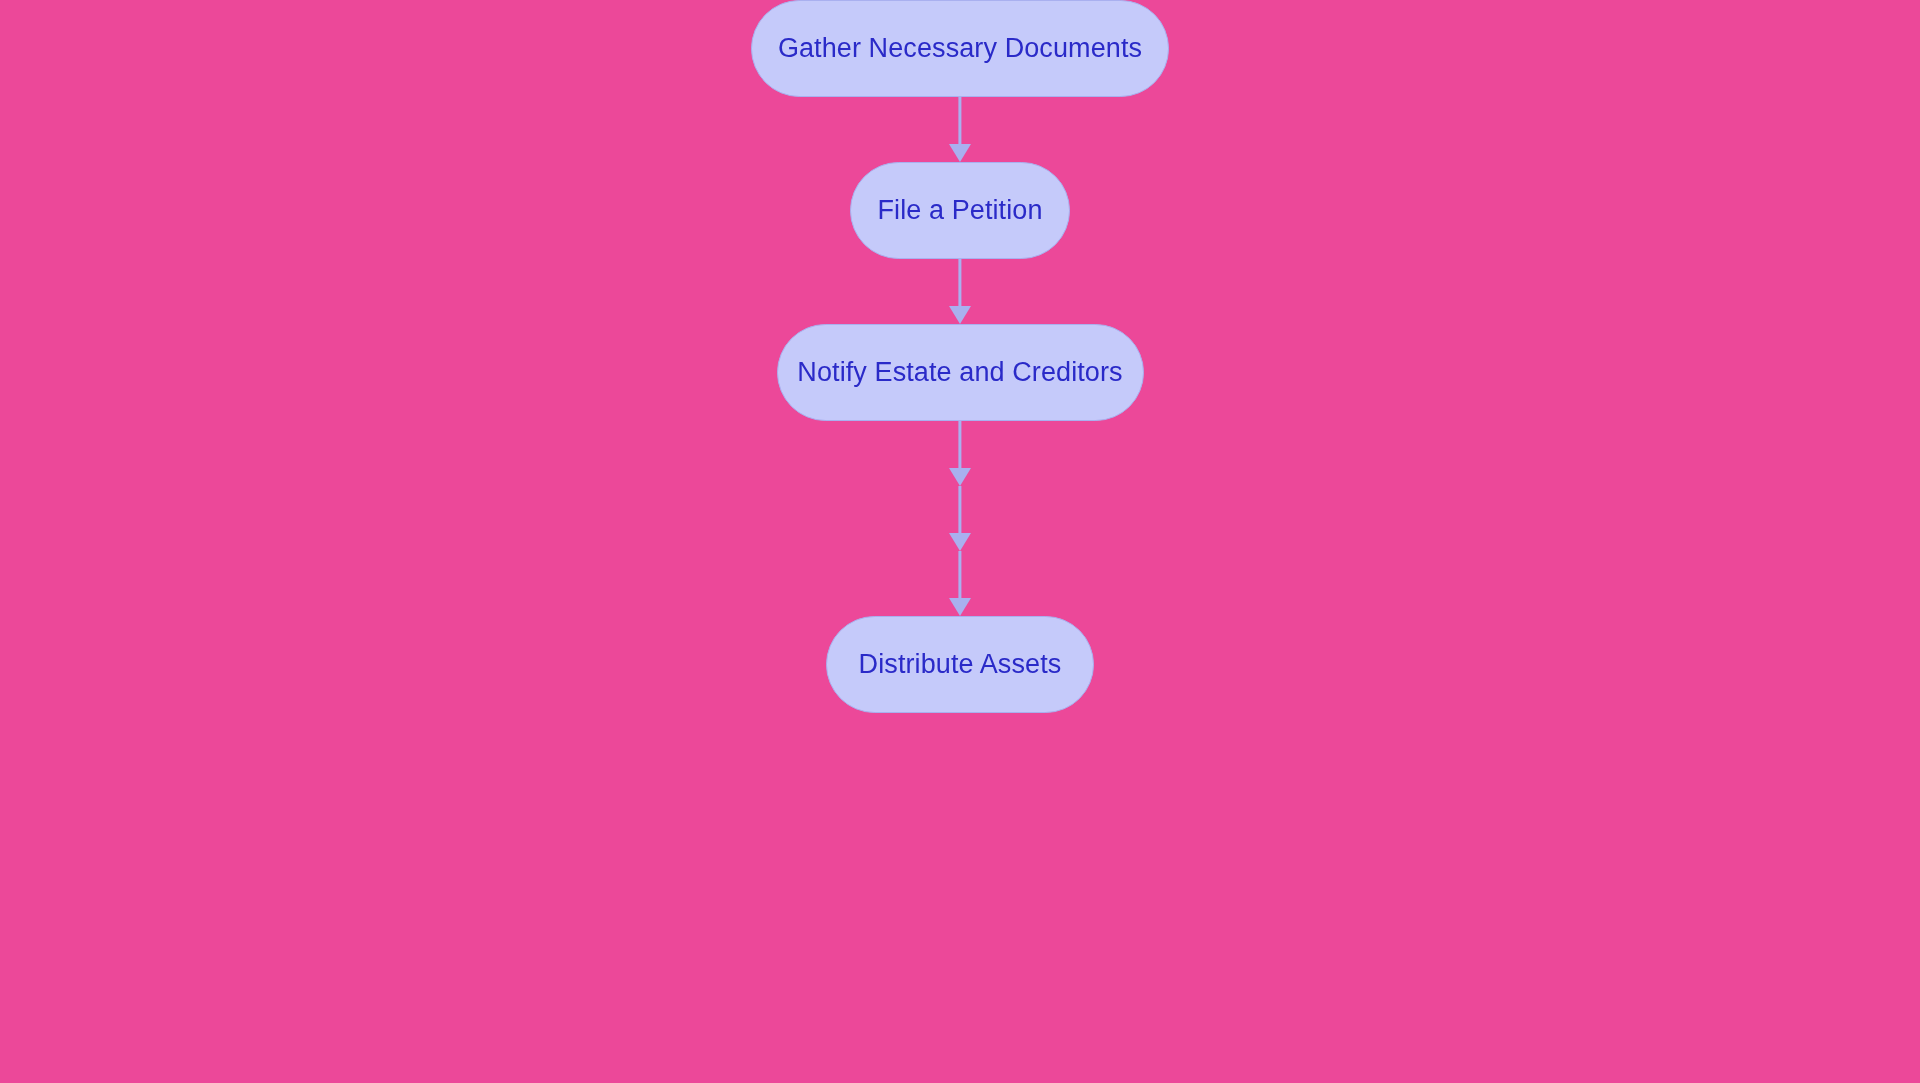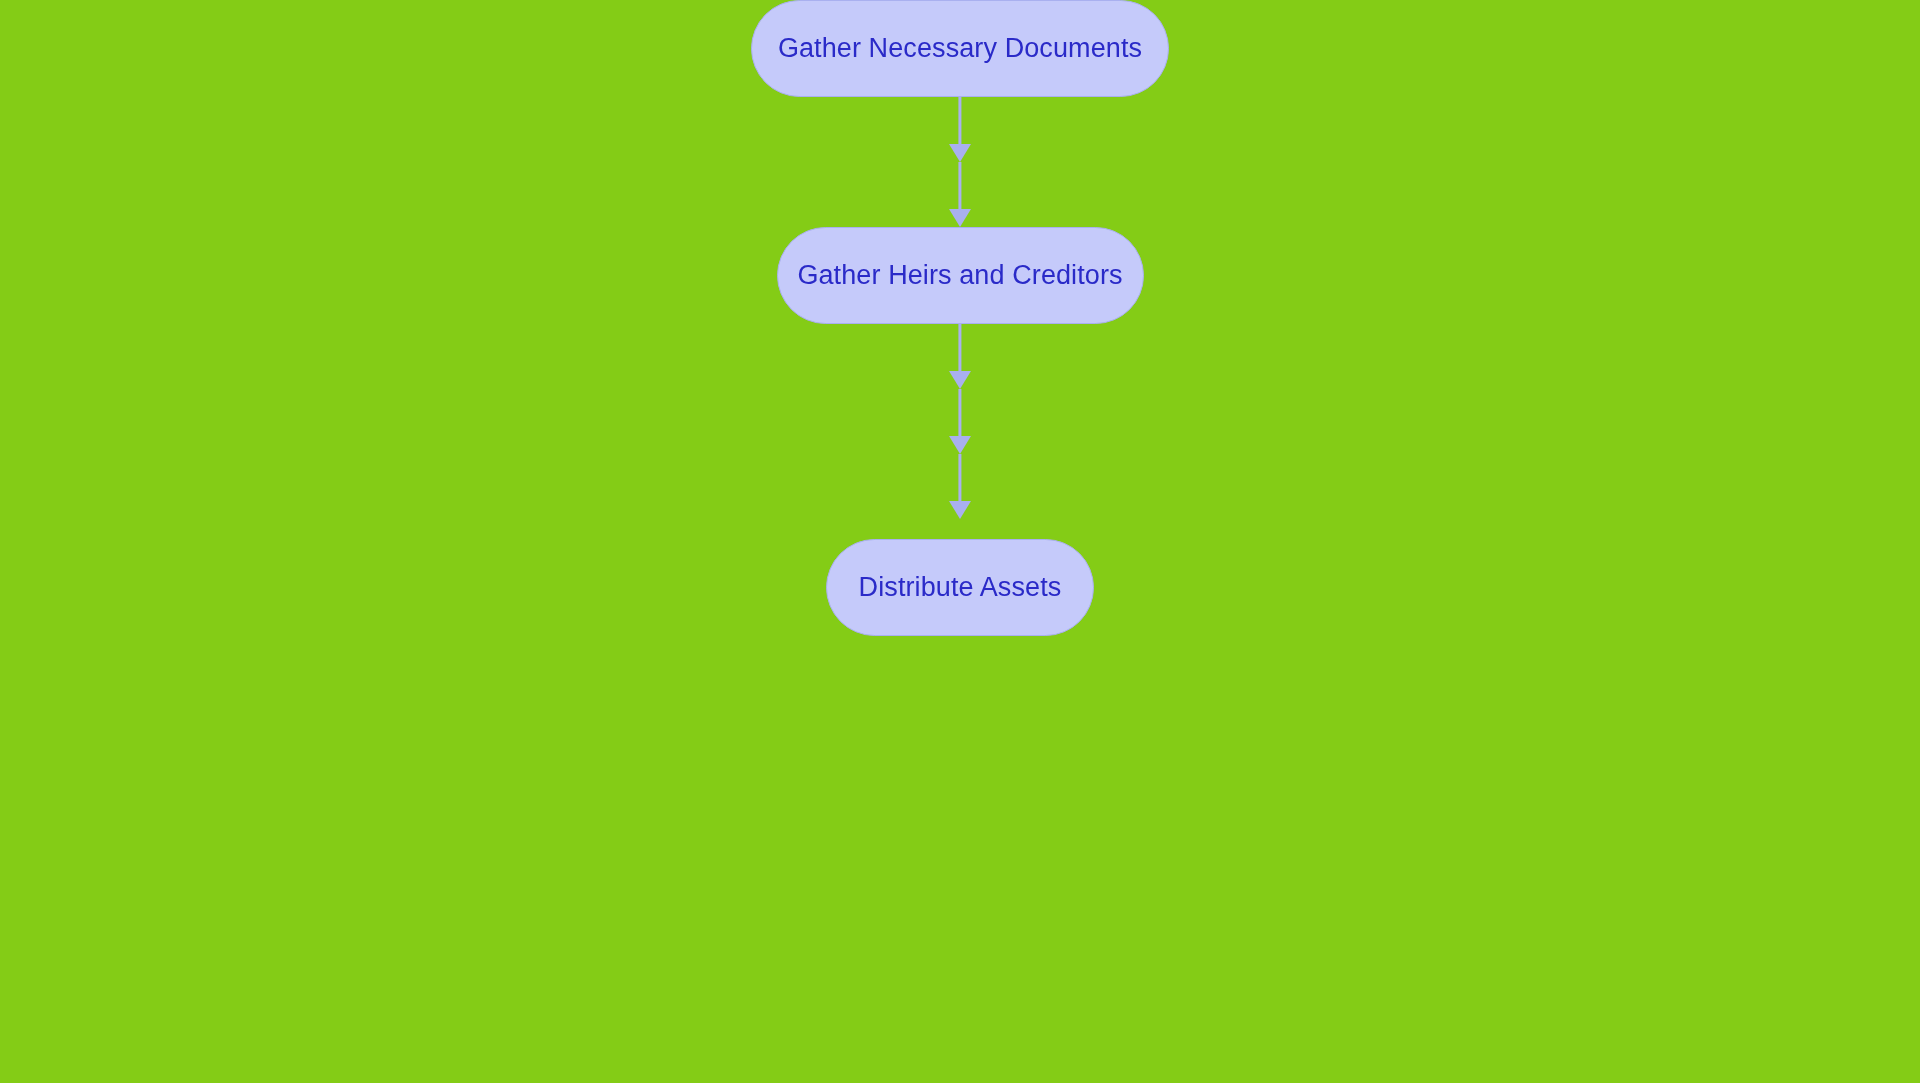--- a/index.html
+++ b/index.html
@@ -4,21 +4,21 @@
 <style>
   html, body {
     margin: 0;
     padding: 0;
     background: #ffffff;
   }
   #canvas {
     position: relative;
     width: 1920px;
     height: 1083px;
-    background: #84cc16;
+    background: #ec4899;
     overflow: hidden;
     font-family: "Liberation Sans", "DejaVu Sans", sans-serif;
   }
   #flow {
     position: absolute;
     left: 0;
     top: 0;
     width: 1920px;
     height: 1083px;
     display: flex;
@@ -70,45 +70,48 @@
     border-left: 11px solid transparent;
     border-right: 11px solid transparent;
     border-top: 18px solid #a9b0ef;
   }
   
   .w0 { width: 418px; }
   .w1 { width: 220px; }
   .w2 { width: 367px; }
   .w3 { width: 305px; }
   .w4 { width: 328px; }
-  .w5 { width: 268px; margin-top: 20px; }
+  .w5 { width: 268px; }
 </style>
 </head>
 <body>
 
 <div id="canvas">
   <div id="flow">
 
     <div class="node w0">
       <span class="node-label">Gather Necessary Documents</span>
     </div>
 
     <div class="connector">
       <div class="stem"></div>
       <div class="head"></div>
     </div>
 
+    <div class="node w1">
+      <span class="node-label">File a Petition</span>
+    </div>
 
     <div class="connector">
       <div class="stem"></div>
       <div class="head"></div>
     </div>
 
     <div class="node w2">
-      <span class="node-label">Gather Heirs and Creditors</span>
+      <span class="node-label">Notify Estate and Creditors</span>
     </div>
 
     <div class="connector">
       <div class="stem"></div>
       <div class="head"></div>
     </div>
 
 
     <div class="connector">
       <div class="stem"></div>

